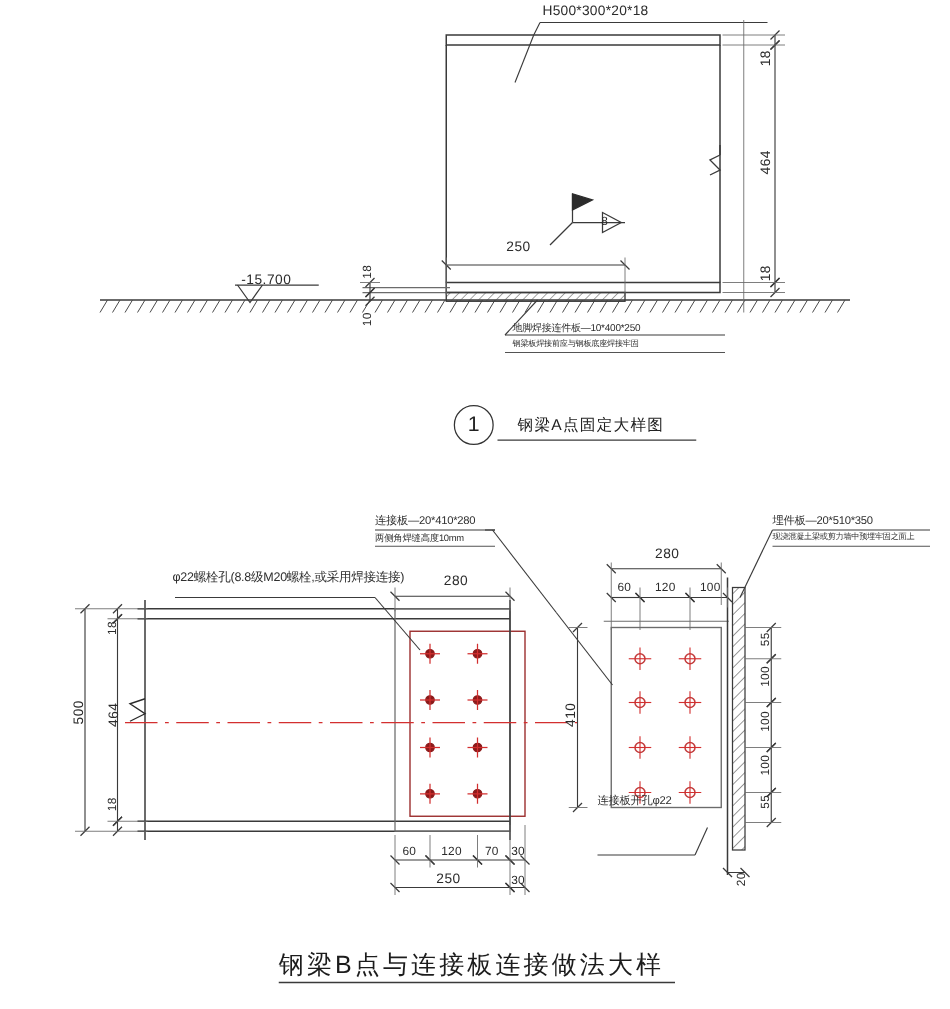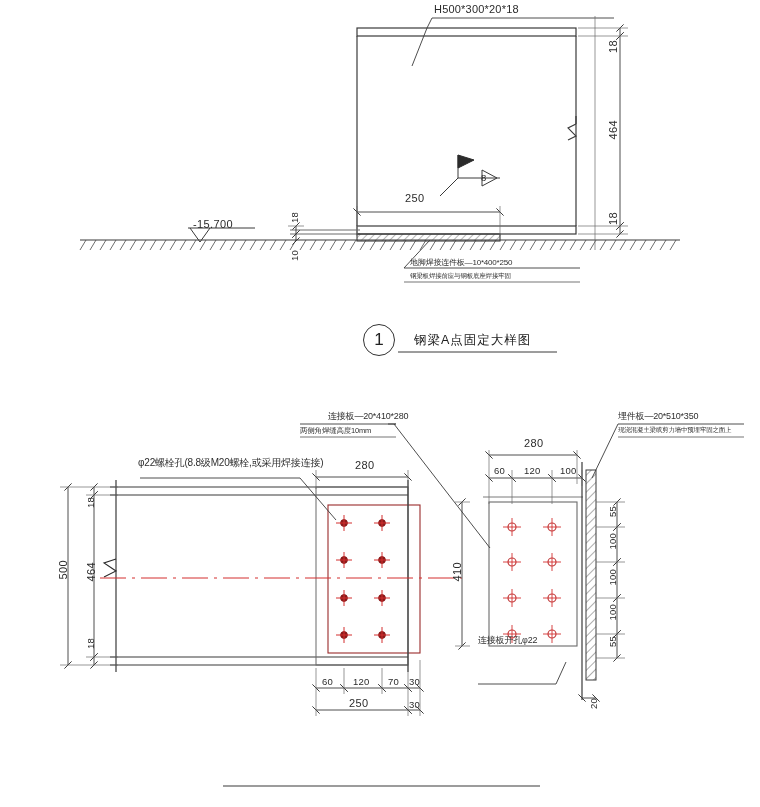--- a/index.html
+++ b/index.html
@@ -384,21 +384,21 @@
 <div class="lbl dim-sm vert" style="left:290px;top:250px;">10</div>
 
 <div class="lbl dim-sm" style="left:481px;top:173px;">8</div>
 
 <div class="lbl note-cn" style="left:410px;top:259px;">地脚焊接连件板—10*400*250</div>
 <div class="lbl note-cn" style="left:410px;top:273px;font-size:6.5px;">钢梁板焊接前应与钢板底座焊接牢固</div>
 
 <div class="numcirc" style="left:363px;top:324px;">1</div>
 <div class="lbl title1" style="left:414px;top:334px;">钢梁A点固定大样图</div>
 
-<div class="lbl note-cn" style="left:300px;top:412px;font-size:9px;margin-left:28px;">连接板—20*410*280</div>
+<div class="lbl note-cn" style="left:300px;top:412px;font-size:9px;">连接板—20*410*280</div>
 <div class="lbl note-cn" style="left:300px;top:427px;font-size:7.5px;">两侧角焊缝高度10mm</div>
 
 <div class="lbl note-cn" style="left:618px;top:412px;font-size:9px;">埋件板—20*510*350</div>
 <div class="lbl note-cn" style="left:618px;top:427px;font-size:6.5px;">现浇混凝土梁或剪力墙中预埋牢固之面上</div>
 
 <div class="lbl note-cn" style="left:138px;top:458px;font-size:10px;">φ22螺栓孔(8.8级M20螺栓,或采用焊接连接)</div>
 
 <div class="lbl dim vert" style="left:58px;top:560px;">500</div>
 <div class="lbl dim-sm vert" style="left:86px;top:497px;">18</div>
 <div class="lbl dim vert" style="left:86px;top:562px;">464</div>
@@ -423,14 +423,15 @@
 <div class="lbl dim-sm vert" style="left:608px;top:506px;">55</div>
 <div class="lbl dim-sm vert" style="left:608px;top:533px;">100</div>
 <div class="lbl dim-sm vert" style="left:608px;top:569px;">100</div>
 <div class="lbl dim-sm vert" style="left:608px;top:604px;">100</div>
 <div class="lbl dim-sm vert" style="left:608px;top:636px;">55</div>
 
 <div class="lbl dim-sm vert" style="left:589px;top:698px;">20</div>
 
 <div class="lbl note-cn" style="left:478px;top:636px;font-size:9px;">连接板开孔φ22</div>
 
+<div class="maintitle" style="left:223px;top:758px;">钢梁B点与连接板连接做法大样</div>
 
 </div>
 
 </body></html>

